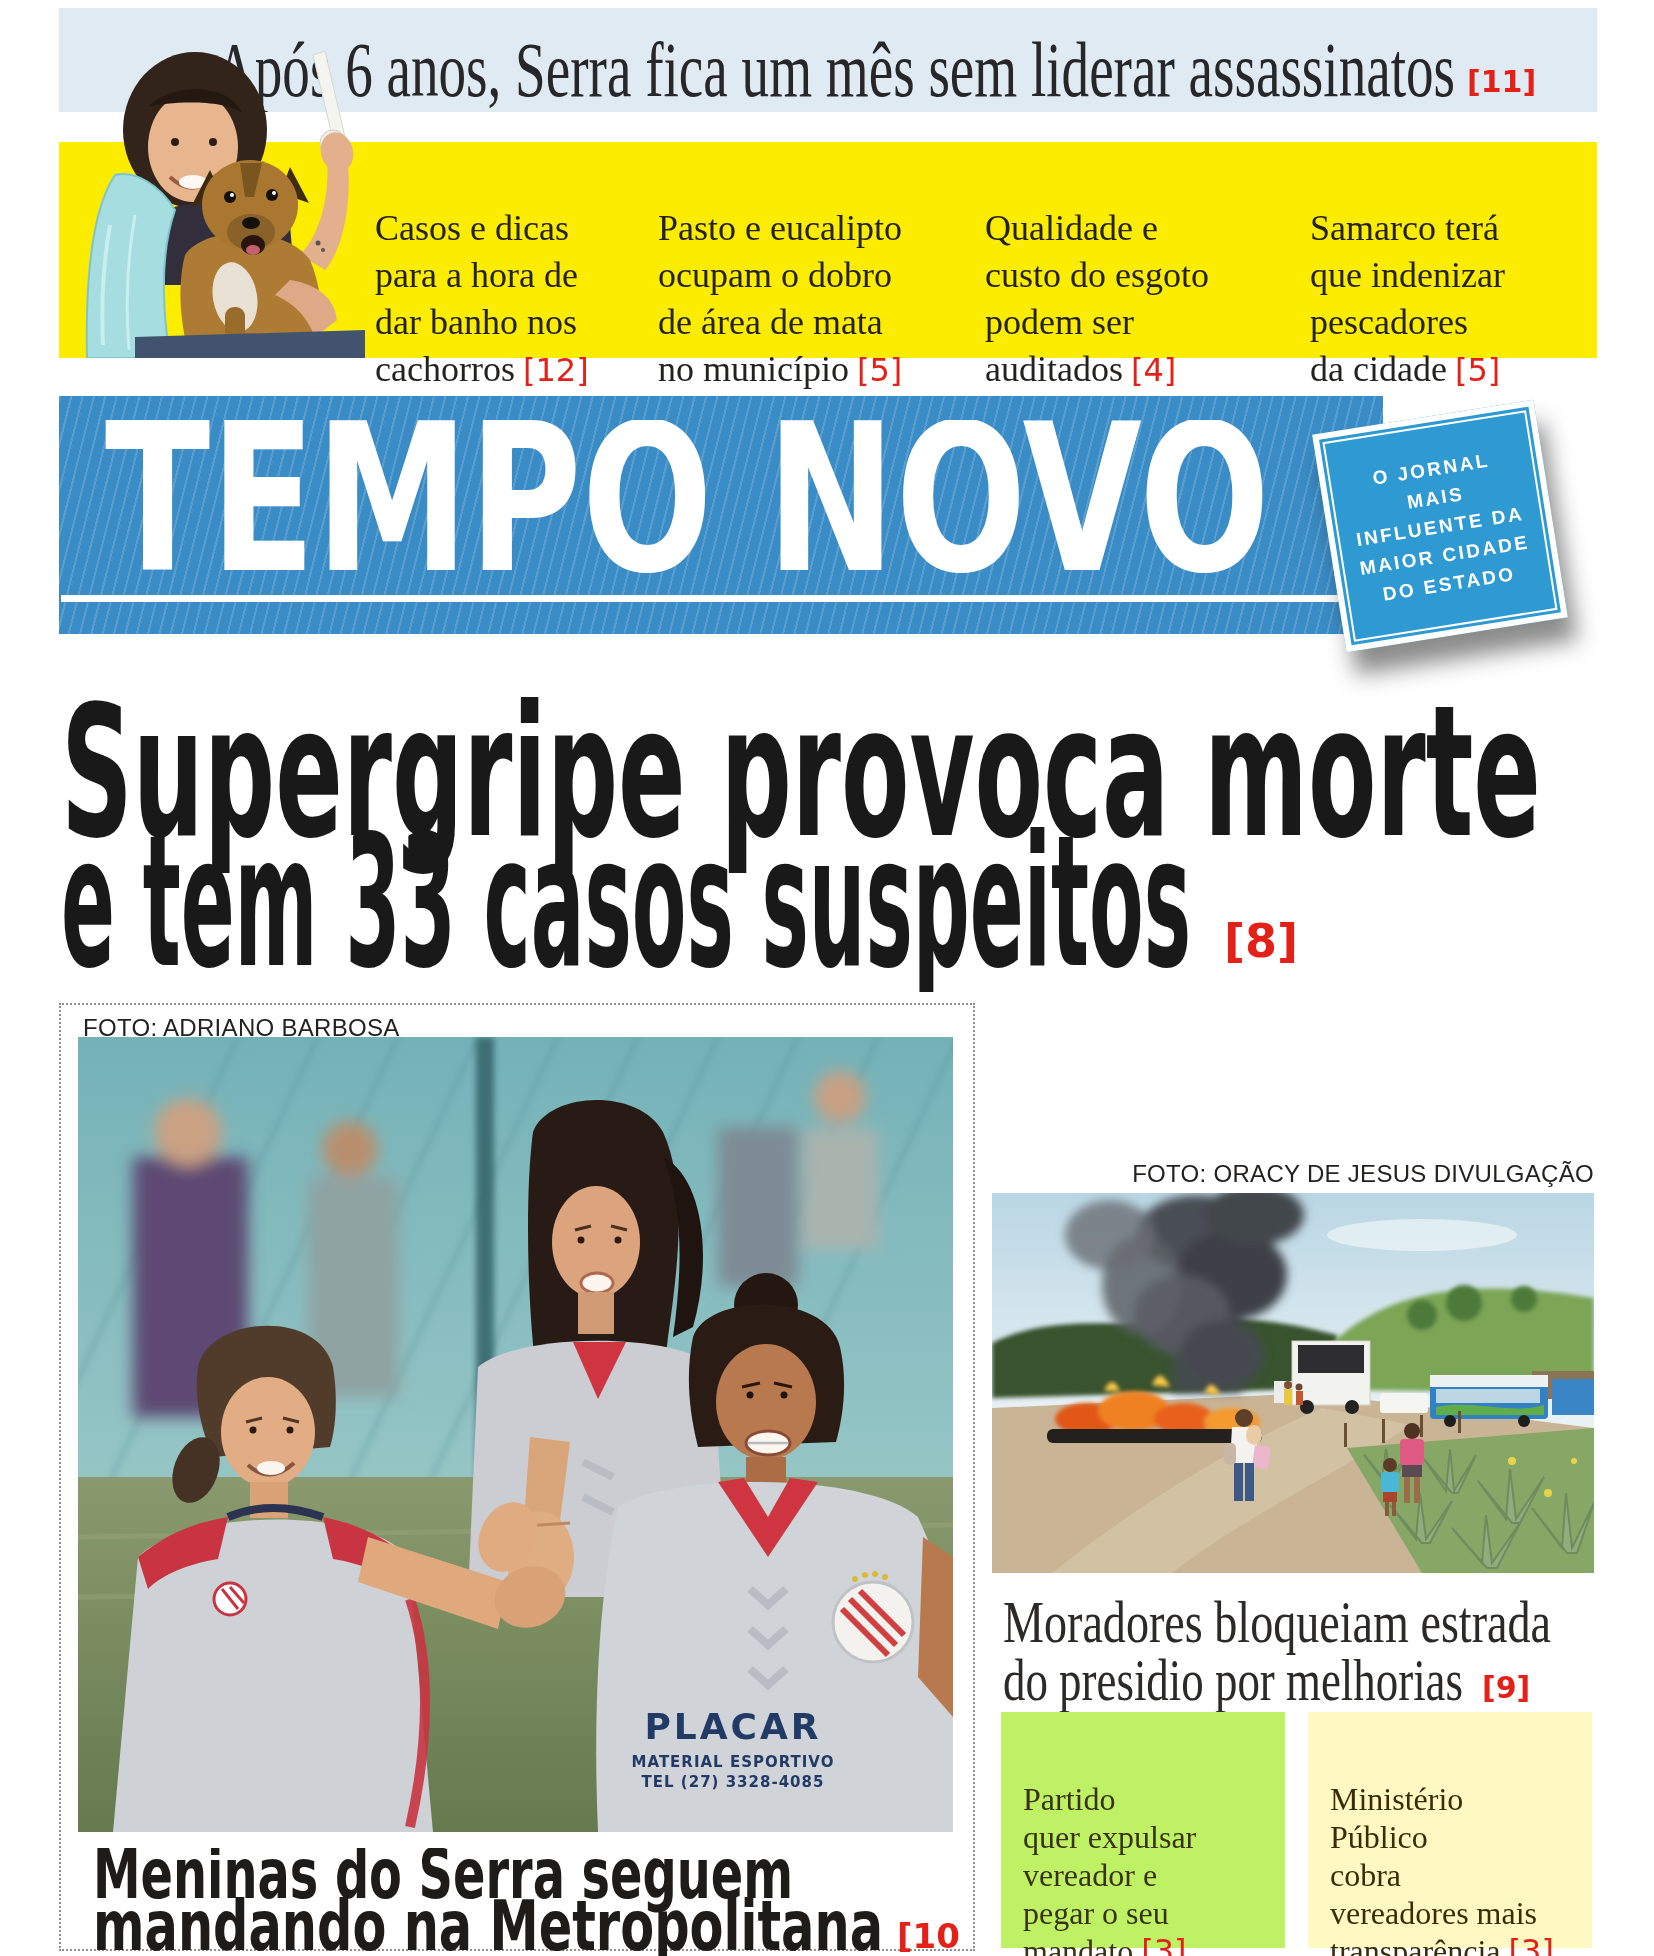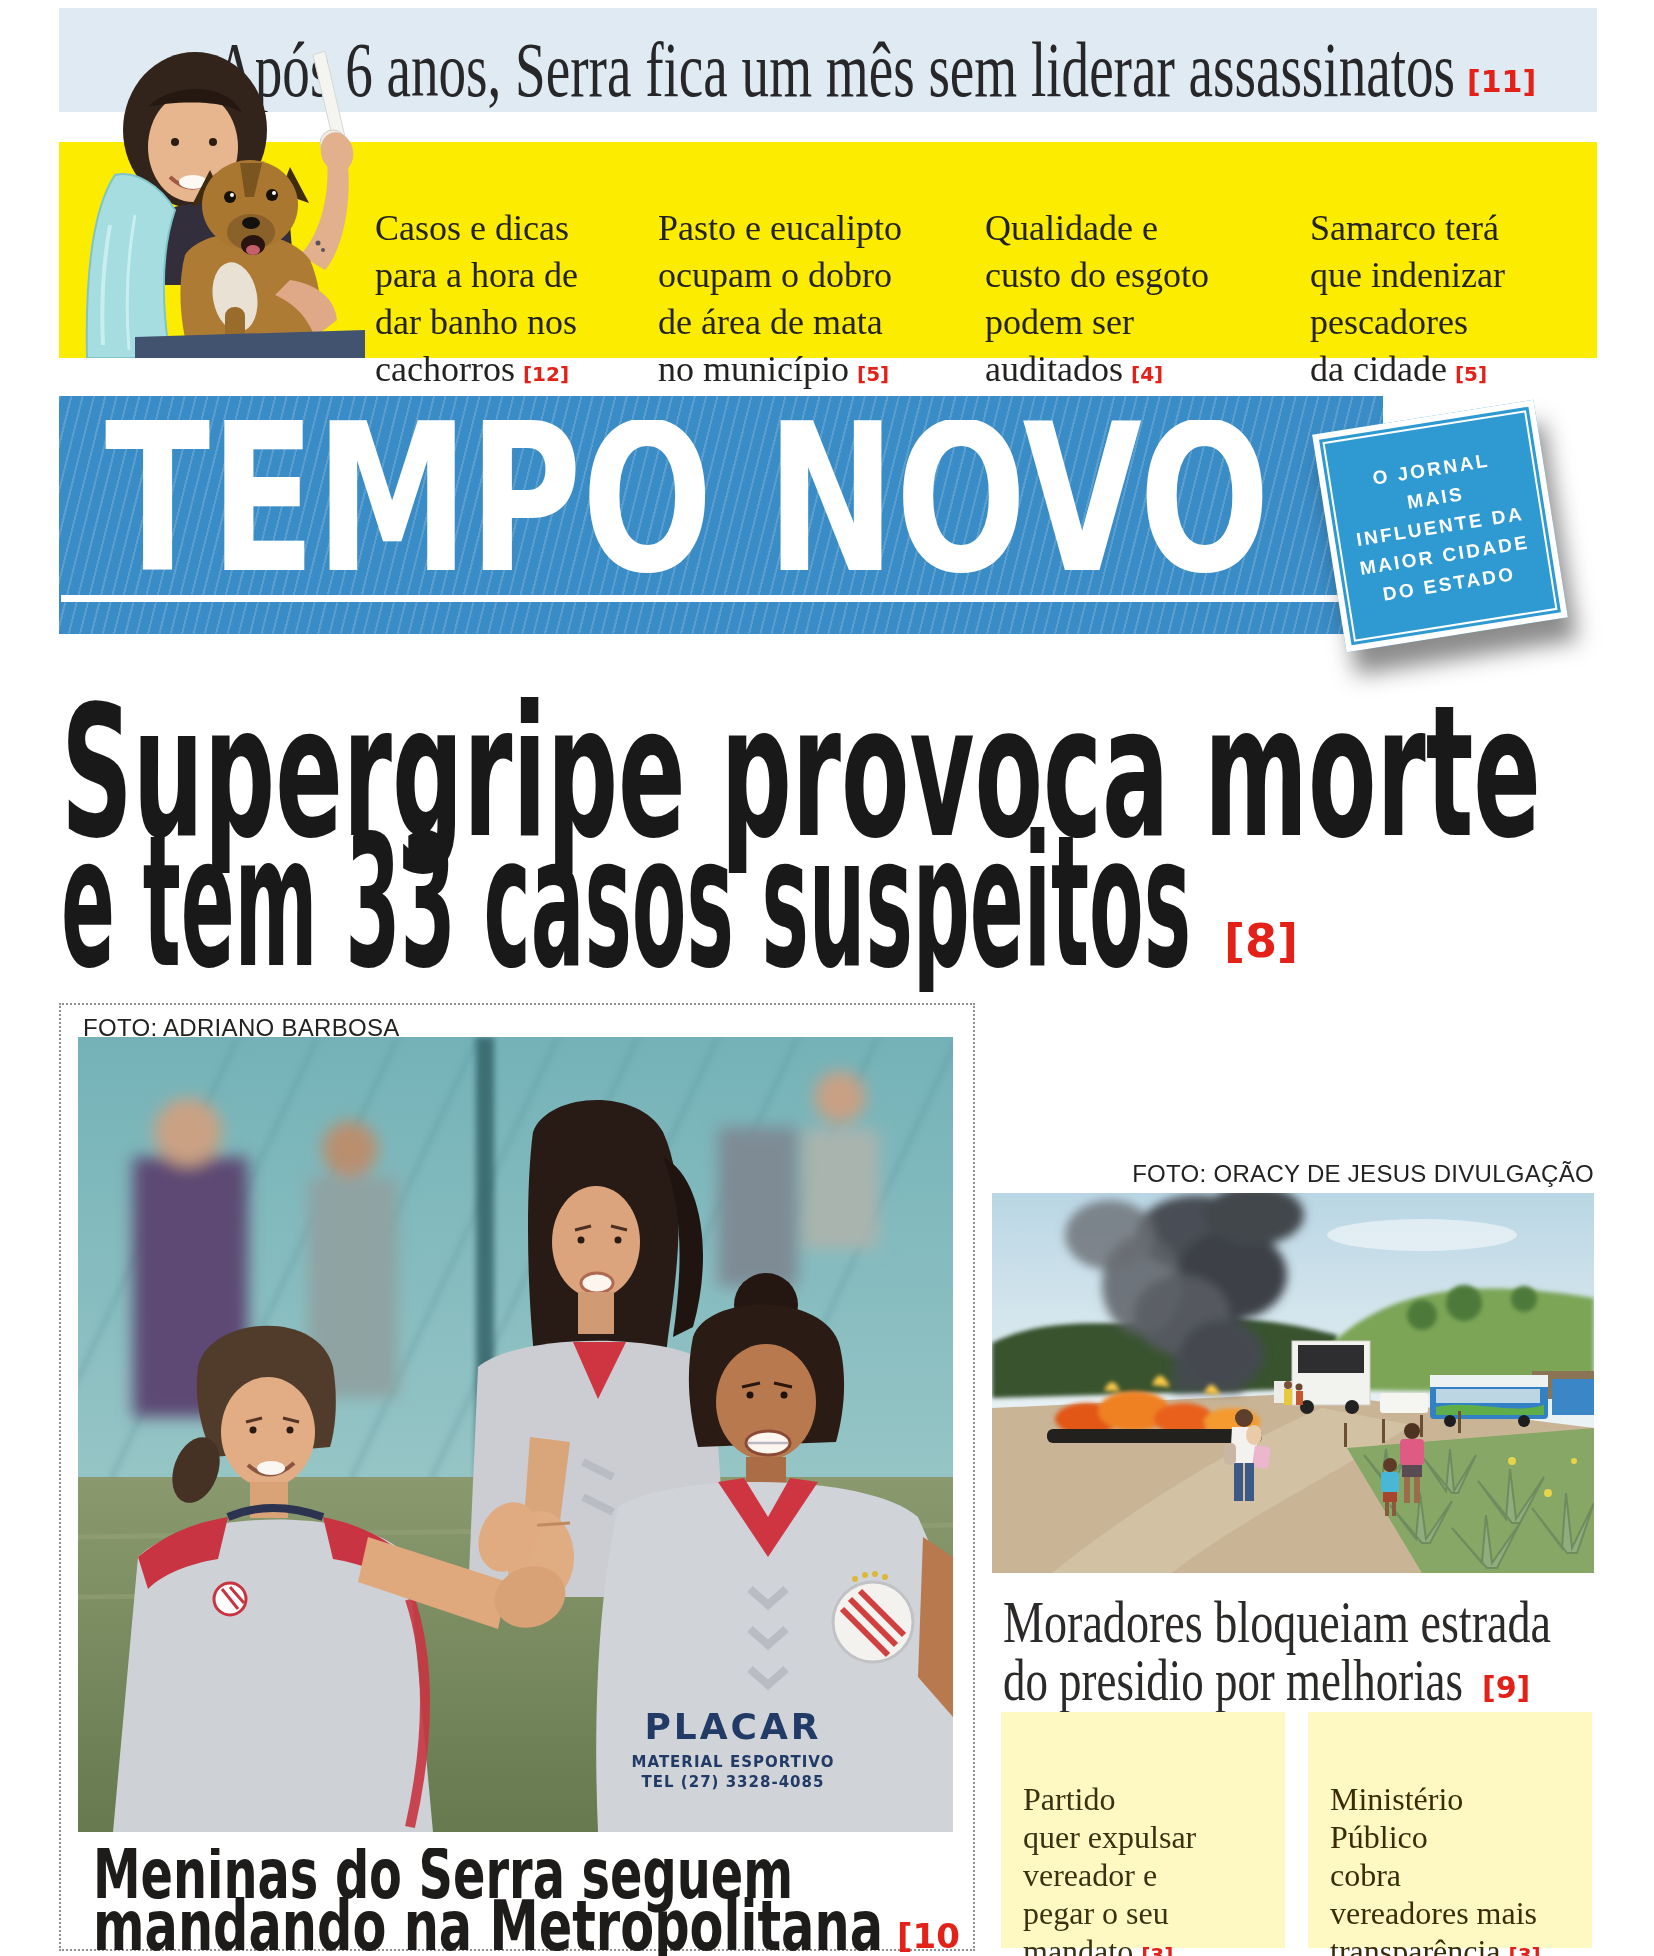--- a/index.html
+++ b/index.html
@@ -9,22 +9,22 @@
 
   
   .banner{left:59px;top:8px;width:1538px;height:104px;background:#dfeaf2;}
   .banner svg{display:block;}
 
   
   .strip{left:59px;top:142px;width:1538px;height:216px;background:#fcec00;}
   .teaser{position:absolute;top:16px;width:275px;font-family:"Liberation Serif",serif;
           font-size:36px;line-height:47px;color:#232220;white-space:pre-line;}
   .t1{left:316px}.t2{left:599px}.t3{left:926px}.t4{left:1251px}
-  .pref{color:#e32119;font-weight:bold;font-family:"DejaVu Sans",sans-serif;
-        font-size:20px;margin-left:8px;white-space:nowrap;text-align:right;}
+  .pref{color:#e32119;font-weight:normal;font-family:"DejaVu Sans",sans-serif;
+        font-size:32px;margin-left:8px;white-space:nowrap;text-align:right;}
 
   
   .dogphoto{left:75px;top:45px;width:290px;height:313px;z-index:3;}
 
   
   .masthead{left:59px;top:396px;width:1324px;height:238px;background-color:#3a8cc6;
     background-image:repeating-linear-gradient(104deg,rgba(255,255,255,.16) 0 2px,rgba(255,255,255,0) 2px 11px);}
   .logo-svg{position:absolute;left:46px;top:24px;}
   .mh-rule{position:absolute;left:2px;top:199px;width:1534px;height:7px;background:#ffffff;}
   .dateline{position:absolute;left:52px;top:210px;font-size:21px;font-weight:bold;
@@ -50,21 +50,21 @@
   .caption-left-svg{position:absolute;left:14px;top:843px;}
 
   
   .tanbox{left:990px;top:1008px;width:607px;height:128px;background:#f3d88f;}
   .credit-right{left:990px;top:1160px;width:604px;text-align:right;}
   .blockade-photo{left:992px;top:1193px;}
   .caption-right-svg{left:990px;top:1588px;}
 
   .goldbox{top:1712px;width:284px;height:236px;padding:30px 14px 0 22px;box-sizing:border-box;
            font-family:"Liberation Serif",serif;font-size:32px;line-height:38px;white-space:pre-line;}
-  .gb1{left:1001px;background:#fef9c3;color:#3a3110;}
+  .gb1{left:1001px;background:#bef264;color:#3a3110;}
   .gb2{left:1308px;background:#fef9c3;color:#392c07;}
 
   svg text{font-family:"Liberation Serif",serif;}
   text.heavy{font-family:"DejaVu Sans",sans-serif;font-weight:bold;}
   text.ref{font-family:"DejaVu Sans",sans-serif;font-weight:bold;fill:#e32119;}
   text.lightserif{font-family:"Liberation Serif",serif;}
 </style>
 </head>
 <body>
 

